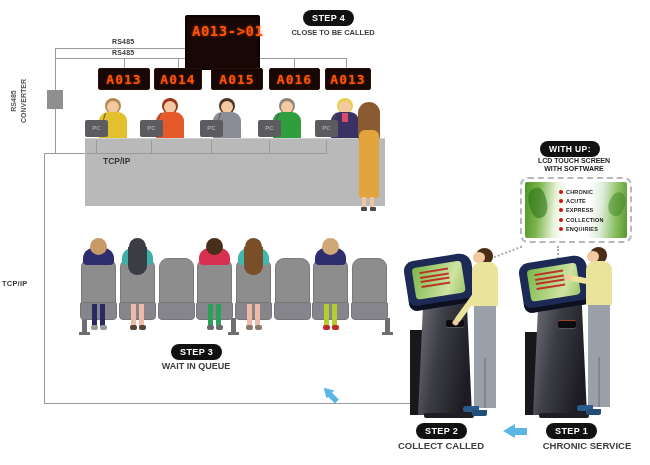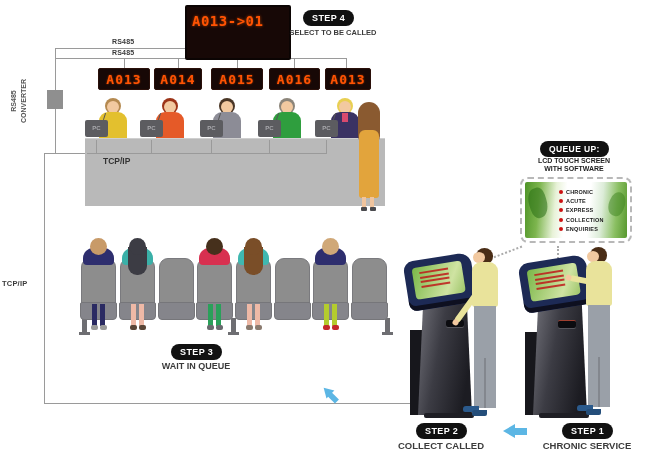--- a/index.html
+++ b/index.html
@@ -5,21 +5,21 @@
   html,body{margin:0;padding:0;background:#fff;}
   .canvas{position:relative;width:650px;height:465px;background:#fff;overflow:hidden;
           font-family:"Liberation Sans",sans-serif;}
 
   
   .wire-h{position:absolute;height:0;border-top:1px solid #9a9a9a;}
   .wire-v{position:absolute;width:0;border-left:1px solid #9a9a9a;}
   .wire-label{position:absolute;font-size:7px;font-weight:600;color:#3a3a3a;letter-spacing:.2px;}
 
   
-  .led-main{position:absolute;left:185px;top:5px;width:106px;height:55px;background:#170806;
+  .led-main{position:absolute;left:185px;top:15px;width:75px;height:55px;background:#170806;
             border:2px solid #0b0403;border-radius:2px;z-index:5;padding:3px 0 0 5px;box-sizing:border-box;}
   .led-main div{font-family:"DejaVu Sans Mono",monospace;font-weight:bold;font-size:14px;line-height:23px;
             color:#ff5303;text-shadow:0 0 3px rgba(255,90,0,.65);letter-spacing:.5px;white-space:nowrap;}
   .led-small{position:absolute;top:68px;height:22px;background:#170806;border:1px solid #2a100a;border-radius:2px;
             z-index:5;text-align:center;font-family:"DejaVu Sans Mono",monospace;font-weight:bold;font-size:13px;
             line-height:21px;color:#ff5303;text-shadow:0 0 2px rgba(255,90,0,.6);letter-spacing:1px;box-sizing:border-box;}
 
   
   .badge{position:absolute;background:#111;color:#fff;font-size:9px;font-weight:bold;letter-spacing:.4px;
          padding:3px 9px;border-radius:9px;z-index:8;white-space:nowrap;}
@@ -139,21 +139,21 @@
   <div class="conv-box"></div>
   <div class="conv-label">
     <div>RS485</div>
     <div>CONVERTER</div>
   </div>
 
   <div class="led-main">
     <div>A013-&gt;01</div>
   </div>
   <div class="badge" style="left:303px;top:10px;">STEP 4</div>
-  <div class="cap" style="left:268px;top:28px;width:130px;font-size:7.5px;">SELECT TO BE CALLED</div>
+  <div class="cap" style="left:268px;top:28px;width:130px;font-size:7.5px;">CLOSE TO BE CALLED</div>
 
   <div class="led-small" style="left:98px;width:52px;">A013</div>
   <div class="led-small" style="left:154px;width:48px;">A014</div>
   <div class="led-small" style="left:211px;width:52px;">A015</div>
   <div class="led-small" style="left:269px;width:51px;">A016</div>
   <div class="led-small" style="left:325px;width:46px;">A013</div>
 
   <div class="teller" style="left:99px;--hair:#b58a50;--shirt:#e3c02e;">
       <div class="hair"></div>
       <div class="face"></div>
@@ -283,21 +283,21 @@
       <div class="hhead"></div>
     <div class="leg l1"></div>
       <div class="leg l2"></div>
       <div class="shoe s1"></div>
       <div class="shoe s2"></div>
   </div>
 
   <div class="badge" style="left:171px;top:344px;">STEP 3</div>
   <div class="cap" style="left:141px;top:361px;width:110px;font-size:9px;">WAIT IN QUEUE</div>
 
-  <div class="badge" style="left:540px;top:141px;font-size:8.5px;">QUEUE UP:</div>
+  <div class="badge" style="left:540px;top:141px;font-size:8.5px;">WITH UP:</div>
   <div class="cap" style="left:524px;top:157px;width:100px;font-size:7px;color:#222;">LCD TOUCH SCREEN</div>
   <div class="cap" style="left:524px;top:165px;width:100px;font-size:7px;color:#222;">WITH SOFTWARE</div>
   <div class="cu-box">
     <div class="cu-screen">
       <div class="cu-menu">
         <div class="cu-row">
             <i class="cu-dot"></i>
             <span>CHRONIC</span>
           </div>
         <div class="cu-row">
@@ -361,21 +361,21 @@
       <div class="face"></div>
     <div class="shirt"></div>
       <div class="arm"></div>
     <div class="pants"></div>
     <div class="shoe1"></div>
       <div class="shoe2"></div>
   </div>
 
   <div class="badge" style="left:416px;top:423px;">STEP 2</div>
   <div class="cap" style="left:391px;top:440px;width:100px;font-size:9.5px;">COLLECT CALLED</div>
-  <div class="badge" style="left:562px;top:423px;">STEP 1</div>
+  <div class="badge" style="left:546px;top:423px;">STEP 1</div>
   <div class="cap" style="left:537px;top:440px;width:100px;font-size:9.5px;">CHRONIC SERVICE</div>
 
   <div class="arrow" style="left:503px;top:424px;">
       <div class="tri"></div>
       <div class="tail"></div>
     </div>
   <div class="arrow nw" style="left:318px;top:388px;">
       <div class="tri"></div>
       <div class="tail"></div>
     </div>

